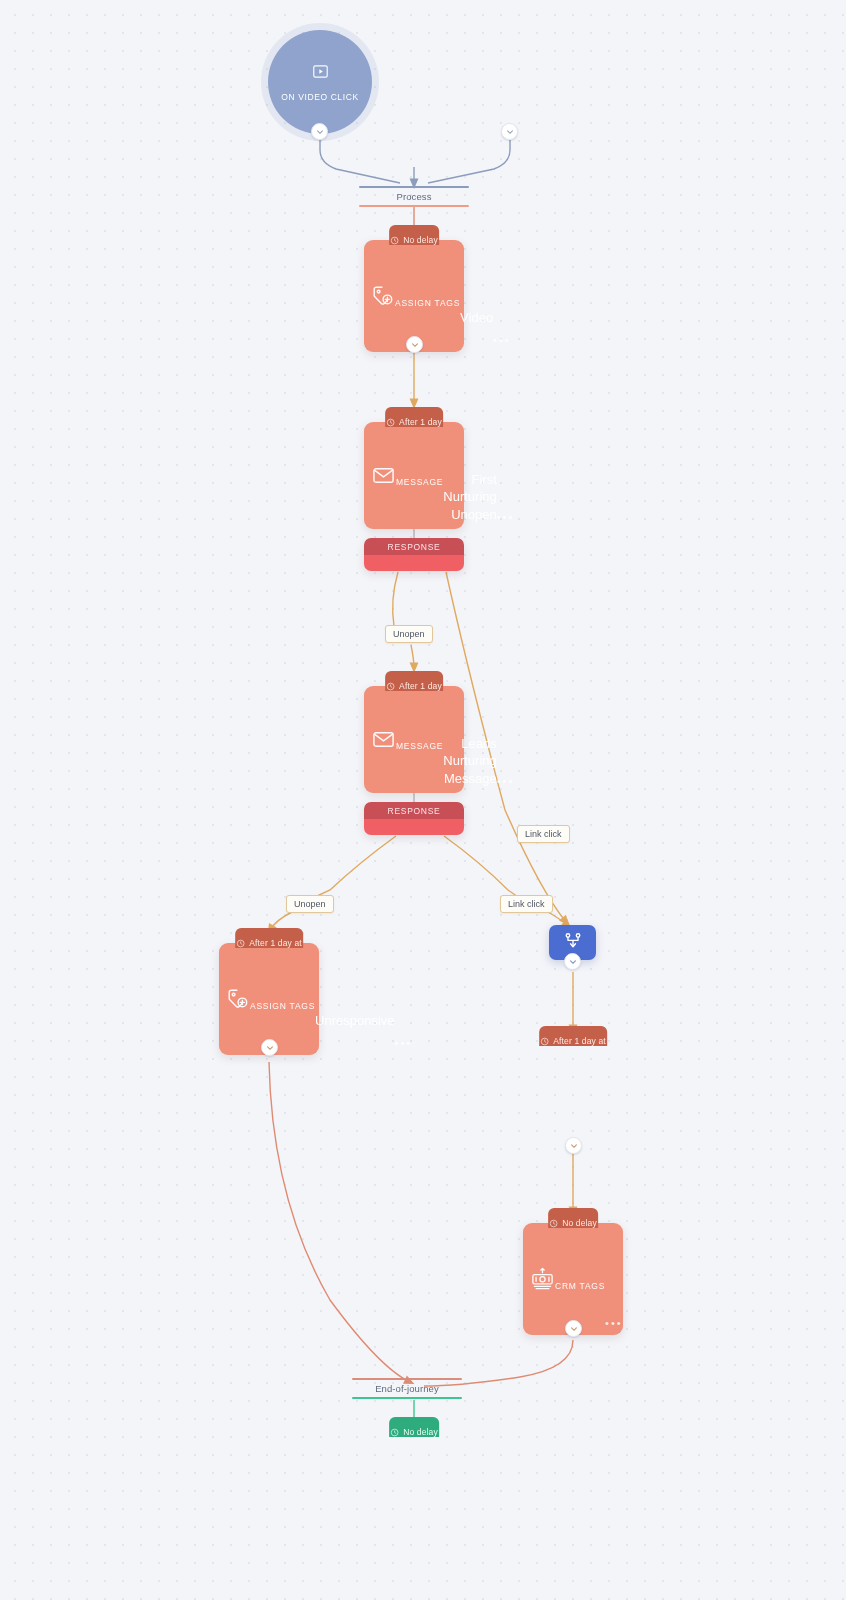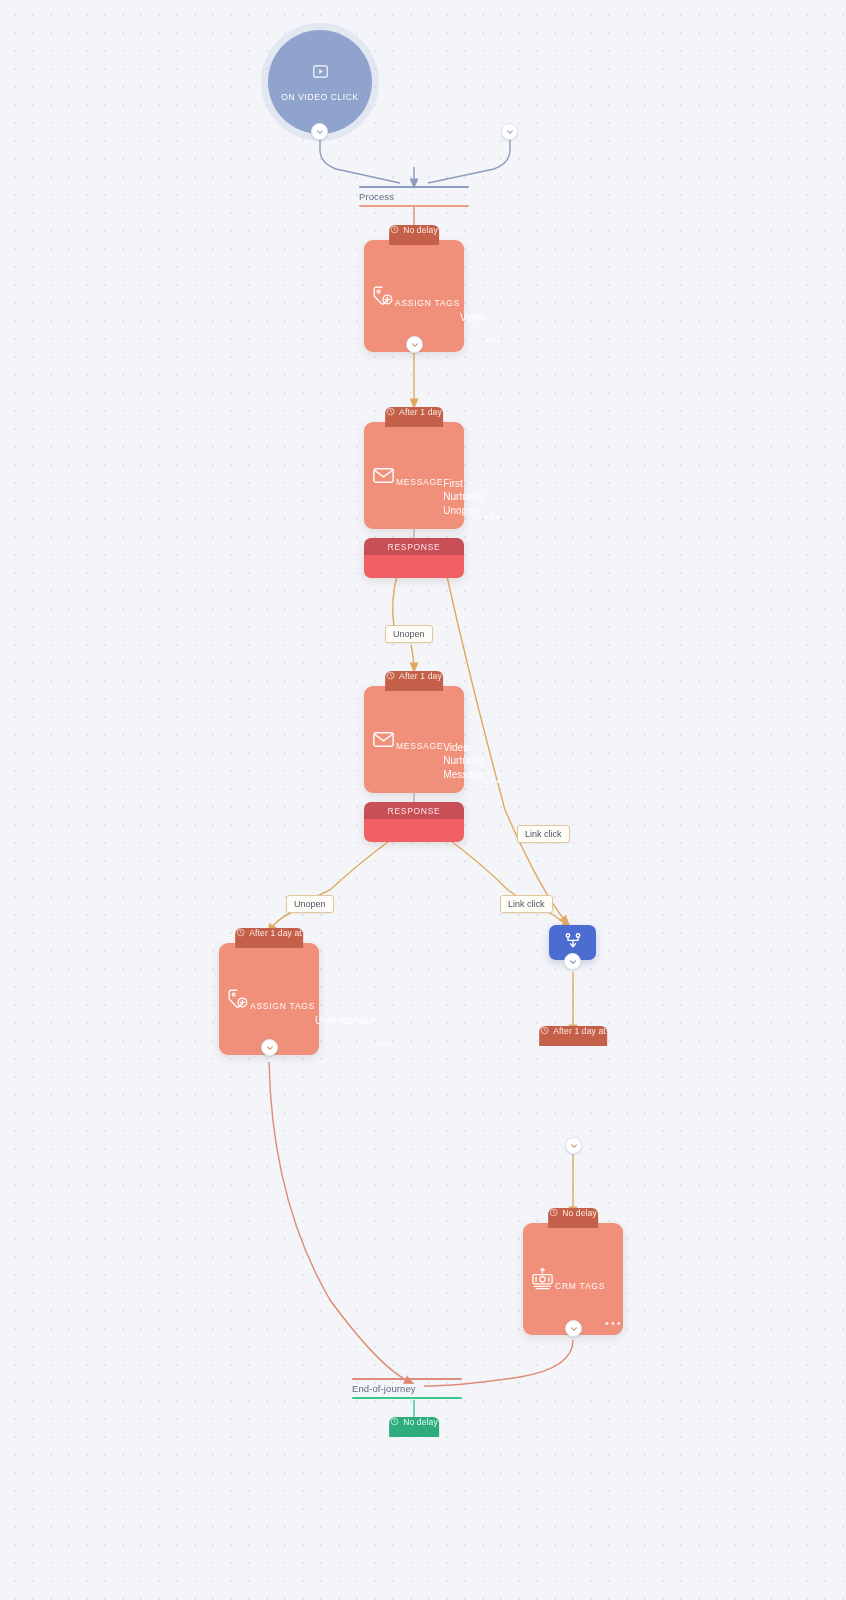--- a/index.html
+++ b/index.html
@@ -34,33 +34,33 @@
   .knob {
     position:absolute; width:17px; height:17px; border-radius:50%;
     background:#ffffff; border:1px solid #e3e6ee;
     box-shadow:0 1px 2px rgba(60,70,90,.18);
     display:flex; align-items:center; justify-content:center;
     z-index:6;
   }
   .knob svg { display:block; }
 
   
-  .divider { position:absolute; width:110px; text-align:left; }
+  .divider { position:absolute; width:110px; text-align:center; }
   .divider .dline { height:2px; width:100%; border-radius:2px; }
   .divider .dlabel {
     font-size:9.5px; color:#5d6b7d; padding:2.5px 0 3px; letter-spacing:.1px;
     font-weight:400; white-space:nowrap;
   }
 
   
   .node { position:absolute; }
   .badge {
     position:absolute; left:50%; transform:translateX(-50%);
     top:0; height:20px; border-radius:6px 6px 0 0;
-    display:flex; align-items:flex-start; justify-content:center; gap:4px;
+    display:flex; align-items:flex-end; justify-content:center; gap:4px;
     padding:0 1px; color:#ffe9e2; font-size:8.5px; letter-spacing:.15px;
     white-space:nowrap; z-index:2;
   }
   .badge.c-orange { background:#c4604a; }
   .badge.c-green  { background:#2eac7e; color:#e6fff5; }
   .badge svg { display:block; opacity:.92; }
 
   .card {
     position:absolute; top:15px; left:0;
     width:100px; border-radius:9px;
@@ -70,31 +70,31 @@
     box-shadow:0 3px 9px rgba(120,100,100,.17);
   }
   .card.c-orange { background:#f0907a; }
   .card.c-green  { background:#3dc68f; }
   .card .cicon { opacity:.95; margin-bottom:9px; }
   .card .ctype {
     font-size:8.5px; letter-spacing:.75px; color:#ffffff; opacity:.97;
     text-align:center; white-space:nowrap;
   }
   .card .cvalue {
-    font-size:10px; color:#ffffff; opacity:.97; margin-top:30px;
-    text-align:left; line-height:1.35;
+    font-size:13px; color:#ffffff; opacity:.97; margin-top:30px;
+    text-align:right; line-height:1.35;
   }
   .card .cdots {
     margin-top:auto; padding-top:13px; letter-spacing:2px;
     font-size:11px; line-height:6px; color:#ffffff; opacity:.8;
   }
 
   
   .response {
-    position:absolute; width:100px; height:40px; border-radius:7px;
+    position:absolute; width:100px; height:33px; border-radius:7px;
     overflow:hidden; box-shadow:0 3px 9px rgba(120,100,100,.18);
     display:flex; flex-direction:column;
   }
   .response .rtop {
     flex:0 0 17px; background:#c94f57; color:#ffe4e6;
     display:flex; align-items:center; justify-content:center;
     font-size:8.5px; letter-spacing:.7px;
   }
   .response .rbot { flex:1; background:#ef5f63; }
 
@@ -258,21 +258,21 @@
       <span>After 1 day</span>
     </div>
     <div class="card c-orange" style="height:107px;">
       <span class="cicon">
         <svg width="25" height="25" viewBox="0 0 24 24" fill="none" stroke="#ffffff" stroke-width="1.4">
           <rect x="2.8" y="5.6" width="18.4" height="12.8" rx="1.9"></rect>
           <path d="M3.6 7 L12 13.2 L20.4 7" stroke-linecap="round"></path>
         </svg>
       </span>
       <span class="ctype">MESSAGE</span>
-      <span class="cvalue">Video Nurturing Message</span>
+      <span class="cvalue">Leads Nurturing Message</span>
       <span class="cdots">•••</span>
     </div>
   </div>
 
   <div class="response" style="left:364px; top:802px;">
     <div class="rtop">RESPONSE</div>
     <div class="rbot"></div>
   </div>
 
   <div class="elabel" style="left:286px; top:895px;">Unopen</div>

